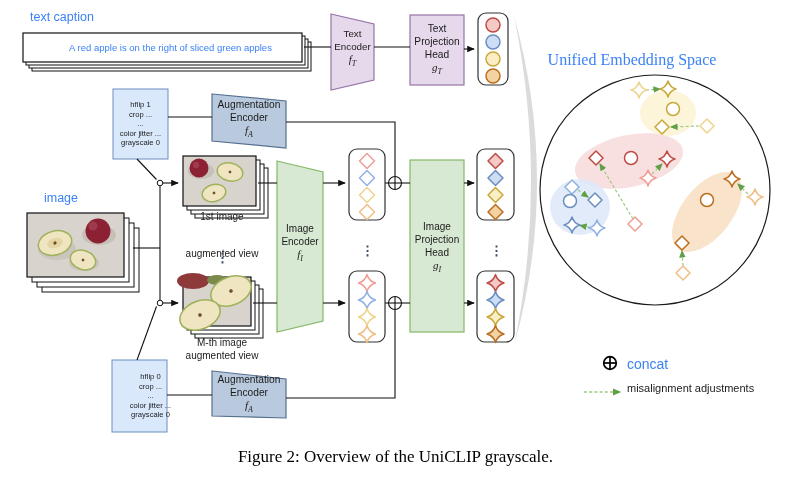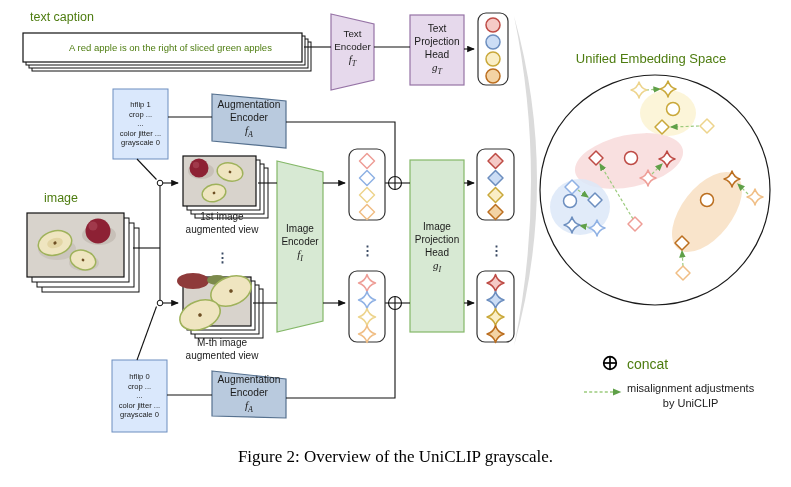--- a/index.html
+++ b/index.html
@@ -1,19 +1,19 @@
 <!DOCTYPE html>
 <html><head>
 <meta charset="utf-8">
 <style>
   html,body{margin:0;padding:0;background:#fff;}
   #fig{position:relative;width:791px;height:487px;background:#fff;overflow:hidden;
        font-family:"Liberation Sans",sans-serif;color:#1b1b1b;}
   .abs{position:absolute;}
-  .lbl{font-family:"Liberation Sans",sans-serif;color:#4d7c0f;text-align:center;}
+  .lbl{font-family:"Liberation Sans",sans-serif;color:#3b82f6;text-align:center;}
   .col{display:flex;flex-direction:column;align-items:center;justify-content:center;text-align:center;}
   .m{font-family:"Liberation Serif",serif;font-style:italic;font-size:11px;line-height:12px;}
   .m sub{font-size:8px;}
   .node-line{line-height:13px;font-size:10.2px;}
   .small-line{line-height:13px;font-size:10px;}
   .hflip{font-size:7.6px;line-height:9.6px;}
   .dots{font-size:13px;font-weight:bold;color:#3a4a63;letter-spacing:0;}
   .caption{font-family:"Liberation Serif",serif;font-size:17px;color:#000;text-align:center;}
 </style>
 </head>
@@ -265,31 +265,31 @@
   </div>
 
   <div class="abs col hflip" style="left:113px;top:89px;width:55px;height:70px;">
     <div>hflip 1</div>
     <div>crop ...</div>
     <div>...</div>
     <div>color jitter ...</div>
     <div>grayscale 0</div>
   </div>
 
-  <div class="abs col hflip" style="left:112px;top:360px;width:55px;height:72px;">
+  <div class="abs col hflip" style="left:112px;top:360px;width:55px;height:72px;padding-left:11px;">
     <div>hflip 0</div>
     <div>crop ...</div>
     <div>...</div>
     <div>color jitter ...</div>
     <div>grayscale 0</div>
   </div>
 
   <div class="abs lbl" style="left:30px;top:191px;width:62px;font-size:12.5px;">image</div>
 
-  <div class="abs col" style="left:170px;top:210px;width:104px;">
+  <div class="abs col" style="left:170px;top:210px;width:104px;gap:24px;">
     <div class="small-line">1st image</div>
     <div class="small-line">augmented view</div>
   </div>
   <div class="abs col" style="left:170px;top:336px;width:104px;justify-content:space-between;">
     <div class="small-line">M-th image</div>
     <div class="small-line">augmented view</div>
   </div>
 
   <div class="abs lbl dots" style="left:216px;top:250px;">⋮</div>
   <div class="abs lbl dots" style="left:361px;top:243px;">⋮</div>
@@ -301,22 +301,21 @@
     <span class="m"><i>f</i><sub>I</sub></span>
   </div>
 
   <div class="abs col" style="left:410px;top:220px;width:54px;">
     <div class="node-line" style="font-size:10px">Image</div>
     <div class="node-line" style="font-size:10px">Projection</div>
     <div class="node-line" style="font-size:10px">Head</div>
     <span class="m"><i>g</i><sub>I</sub></span>
   </div>
 
-  <div class="abs lbl" style="left:551px;top:51px;width:200px;font-size:13px;">Unified Embedding Space</div>
+  <div class="abs lbl" style="left:532px;top:51px;width:200px;font-size:16px;font-family:Liberation Serif, serif;">Unified Embedding Space</div>
 
   <div class="abs lbl" style="left:627px;top:356px;font-size:14px;text-align:left;">concat</div>
-  <div class="abs" style="left:627px;top:381px;font-size:11px;line-height:14.5px;text-align:center;">
+  <div class="abs" style="left:627px;top:381px;font-size:11px;line-height:14.5px;text-align:right;">
     <div>misalignment adjustments</div>
-    <div>by UniCLIP</div>
   </div>
 
   <div class="abs caption" style="left:0;top:447px;width:791px;">Figure 2: Overview of the UniCLIP grayscale.</div>
 </div>
 
 </body></html>

